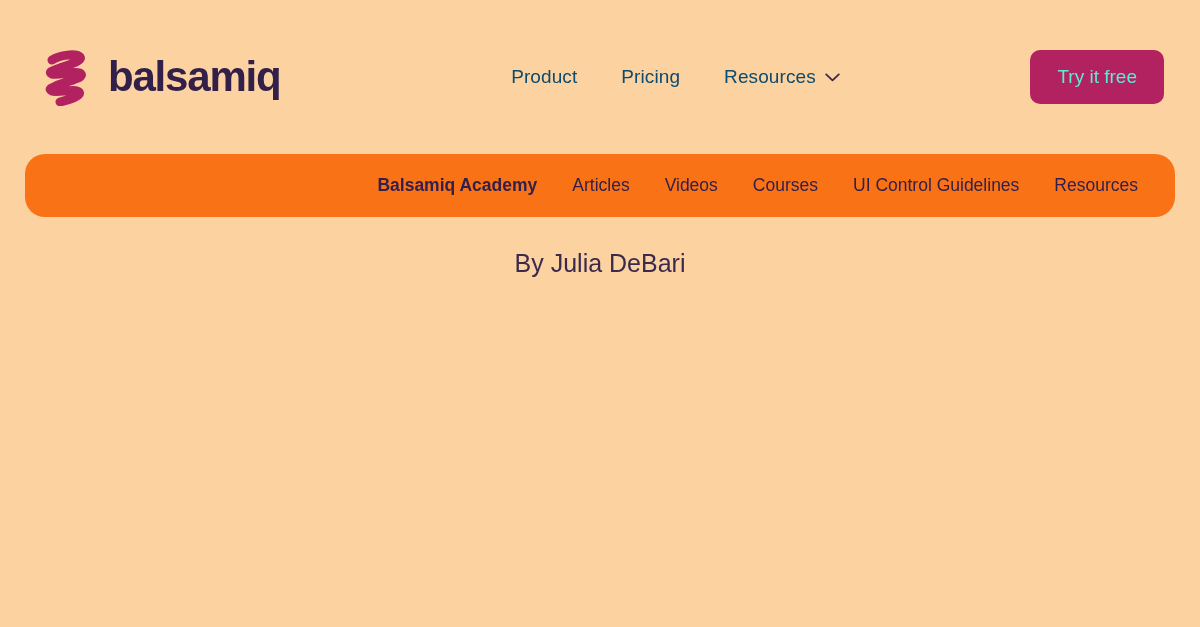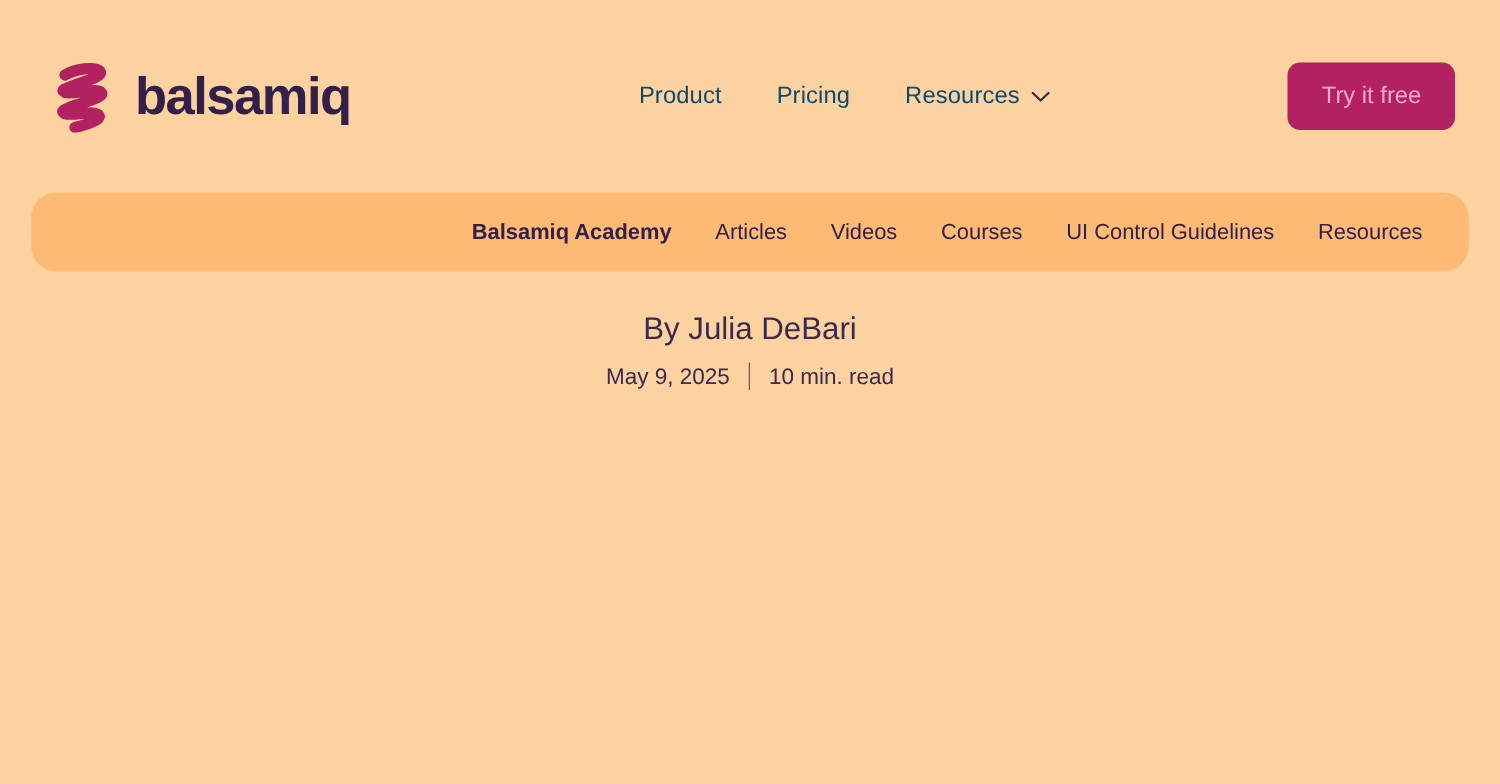--- a/index.html
+++ b/index.html
@@ -39,29 +39,29 @@
 
   .actions { display:flex; align-items:center; gap:24px; flex:0 0 auto; }
   .btn-login {
     border:1.4px solid #4a3a5c; border-radius:26px;
     background:transparent; color:#33204a;
     font-size:19px; font-family:inherit;
     padding:14px 31px; cursor:pointer; white-space:nowrap;
   }
   .btn-try {
     border:none; border-radius:10px;
-    background:#b22160; color:#f9a8d4;
+    background:#b22160; color:#5eead4;
     font-size:19px; font-family:inherit;
     padding:16px 27px; cursor:pointer; white-space:nowrap;
   }
 
   
   .subnav-wrap { padding:0 25px; }
   .subnav {
-    height:63px; background:#fdba74; border-radius:20px;
+    height:63px; background:#f97316; border-radius:20px;
     display:flex; align-items:center; justify-content:flex-end;
     gap:35px; padding-right:37px;padding-left:36px;
   }
   .subnav-item {
     font-size:17.5px; color:#33204a; cursor:pointer; white-space:nowrap;
   }
   .subnav-item.active { font-weight:700; }
 
   
   .backlink {
@@ -137,20 +137,15 @@
       <span class="subnav-item">UI Control Guidelines</span>
       <span class="subnav-item">Resources</span>
     </div>
   </div>
 
   
 
   
   <div class="hero">
     <div class="byline">By Julia DeBari</div>
-    <div class="meta">
-      <span>May 9, 2025</span>
-      <span class="meta-divider"></span>
-      <span>10 min. read</span>
-    </div>
   </div>
 
 </div>
 
 </body></html>

